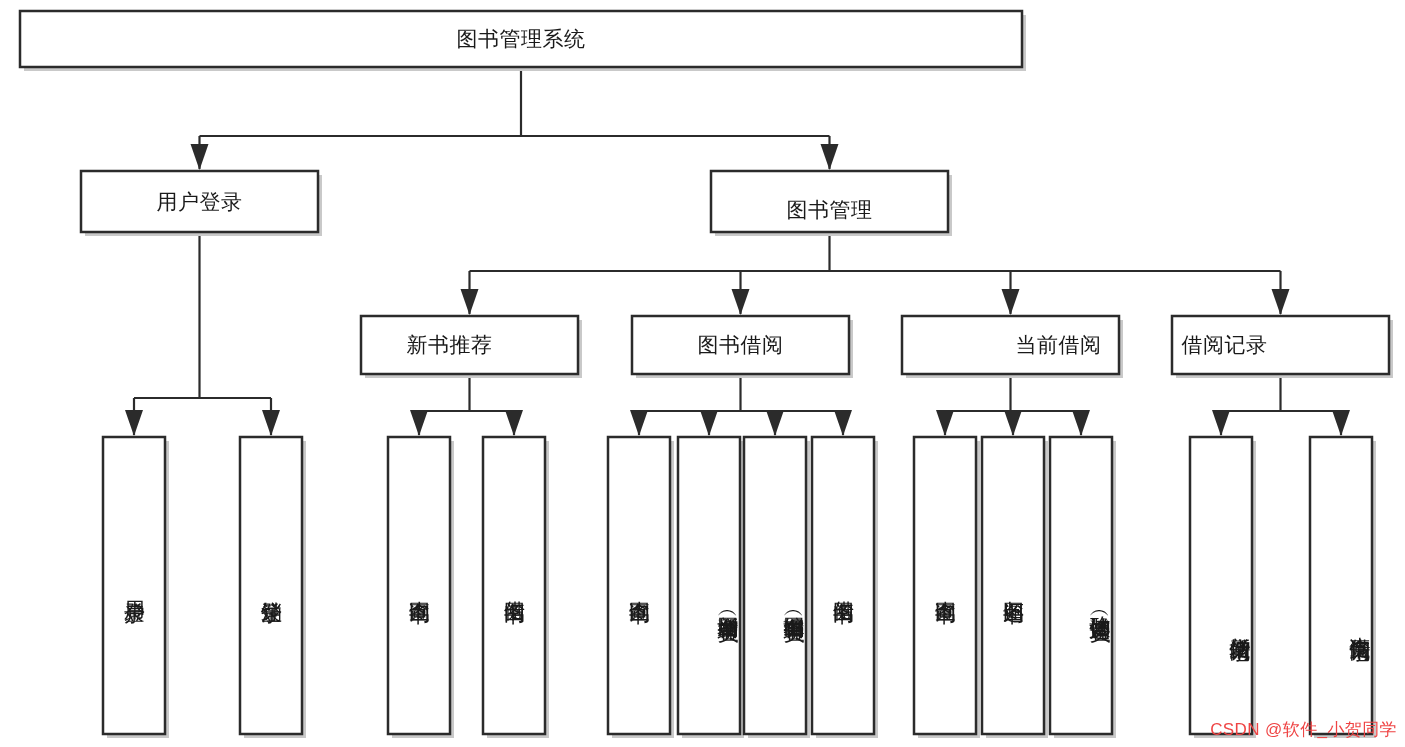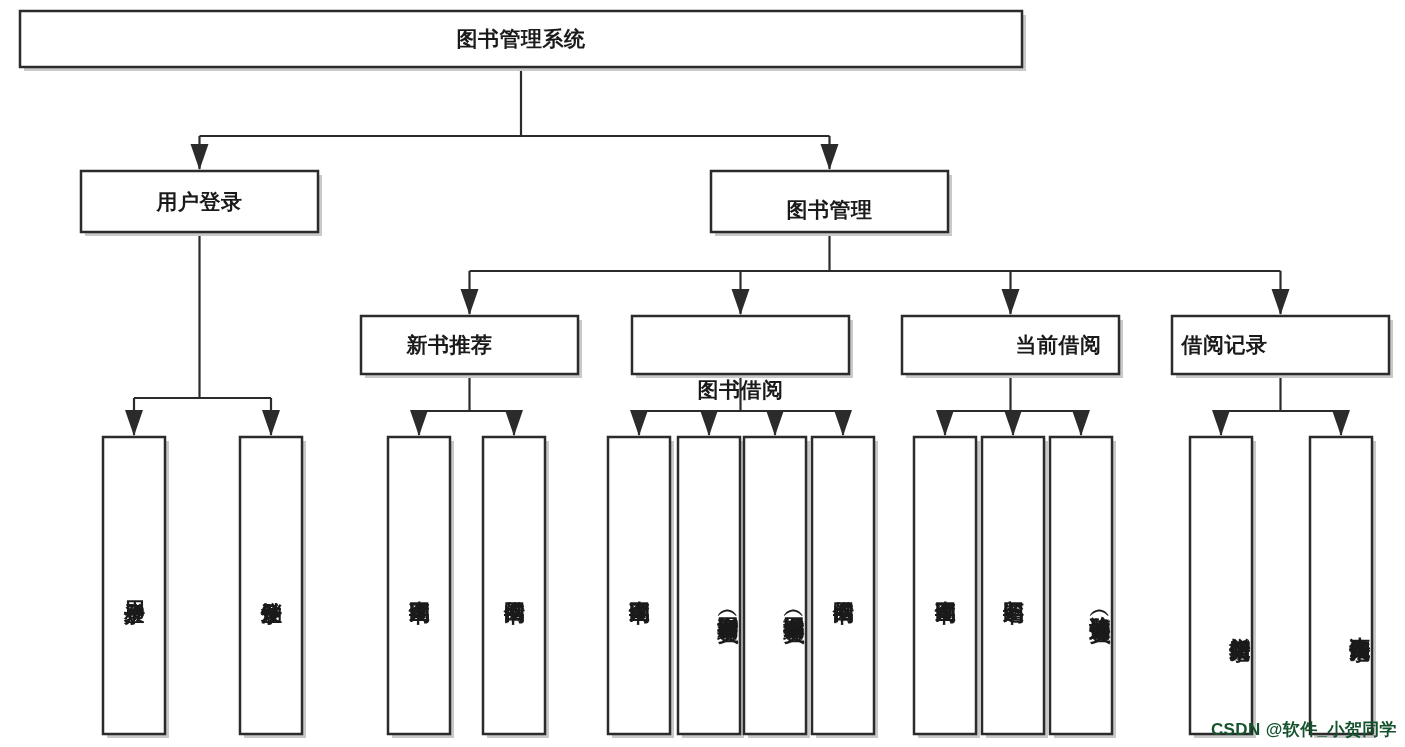--- a/index.html
+++ b/index.html
@@ -11,21 +11,20 @@
     width: 1405px;
     height: 747px;
     overflow: hidden;
     font-family: "Liberation Sans", "DejaVu Sans", sans-serif;
   }
   #diagram-root {
     position: relative;
     width: 1405px;
     height: 747px;
     background: #ffffff;
-    font-weight: bold;
   }
   svg.canvas {
     position: absolute;
     top: 0;
     left: 0;
     width: 1405px;
     height: 747px;
   }
   .node-rect {
     fill: #ffffff;
@@ -70,21 +69,21 @@
     writing-mode: vertical-rl;
     text-orientation: upright;
     pointer-events: none;
     overflow: hidden;
   }
   .node-label-v.short { align-items: center; }
   .watermark {
     position: absolute;
     right: 8px;
     bottom: 6px;
-    color: #14532d;
+    color: #ef4444;
     font-size: 17px;
     letter-spacing: 0.4px;
     white-space: nowrap;
   }
 </style>
 </head>
 <body>
 
 <div id="diagram-root">
 
@@ -185,21 +184,21 @@
         <rect x="1314" y="441" width="62" height="297" class="node-shadow"></rect>
         <rect x="1310" y="437" width="62" height="297" class="node-rect"></rect>
       </g>
   </svg>
 
   <div id="labels-layer">
       <div class="node-label-h" style="left: 20px; top: 11px; width: 1002px; height: 56px;">图书管理系统</div>
       <div class="node-label-h" style="left: 81px; top: 171px; width: 237px; height: 61px;">用户登录</div>
       <div class="node-label-h" style="left: 711px; top: 171px; width: 237px; height: 78px;">图书管理</div>
       <div class="node-label-h" style="left: 361px; top: 316px; width: 177px; height: 58px;">新书推荐</div>
-      <div class="node-label-h" style="left: 632px; top: 316px; width: 217px; height: 58px; margin-top: 45px;">图书借阅</div>
+      <div class="node-label-h" style="left: 632px; top: 316px; width: 217px; height: 58px;">图书借阅</div>
       <div class="node-label-h" style="left: 902px; top: 316px; width: 217px; height: 58px; margin-left: 48px;">当前借阅</div>
       <div class="node-label-h" style="left: 1116px; top: 316px; width: 217px; height: 58px;">借阅记录</div>
       <div class="node-label-v short" style="left: 103px; top: 437px; width: 62px; height: 297px; padding-top: 0px;">用户登录</div>
       <div class="node-label-v short" style="left: 240px; top: 437px; width: 62px; height: 297px; padding-top: 0px;">注销登录</div>
       <div class="node-label-v short" style="left: 388px; top: 437px; width: 62px; height: 297px; padding-top: 0px;">查询图书</div>
       <div class="node-label-v short" style="left: 483px; top: 437px; width: 62px; height: 297px; padding-top: 0px;">借阅图书</div>
       <div class="node-label-v short" style="left: 608px; top: 437px; width: 62px; height: 297px; padding-top: 0px;">查询图书</div>
       <div class="node-label-v" style="left: 678px; top: 437px; width: 62px; height: 261px; padding-top: 36px;">新增图书（管理员）</div>
       <div class="node-label-v" style="left: 744px; top: 437px; width: 62px; height: 261px; padding-top: 36px;">编辑图书（管理员）</div>
       <div class="node-label-v short" style="left: 812px; top: 437px; width: 62px; height: 297px; padding-top: 0px;">借阅图书</div>

